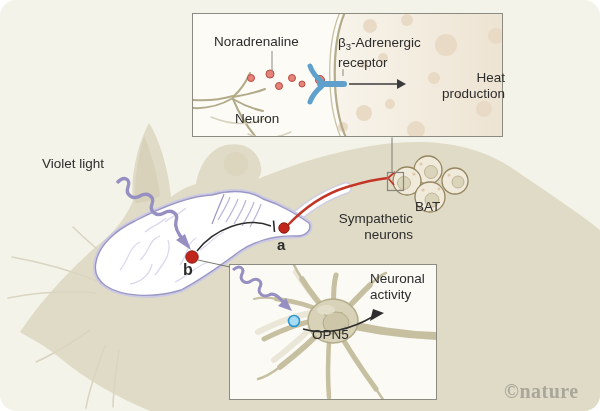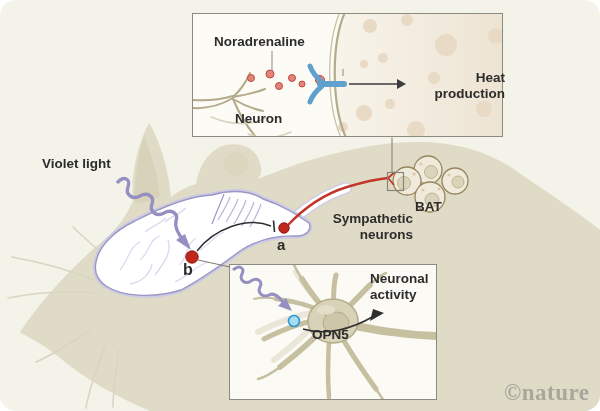--- a/index.html
+++ b/index.html
@@ -1,28 +1,28 @@
 <!DOCTYPE html>
 <html><head>
 <meta charset="utf-8">
 <style>
   html,body{margin:0;padding:0;background:#ffffff;}
   .canvas{position:relative;width:600px;height:411px;background:#f4f3e9;border-radius:16px;overflow:hidden;
           font-family:"Liberation Sans",sans-serif;color:#2c2c2c;}
   svg{display:block;}
   .layer{position:absolute;left:0;top:0;}
-  .lbl{position:absolute;font-size:13.5px;line-height:15.5px;color:#2c2c2c;z-index:6;font-weight:bold;}
+  .lbl{position:absolute;font-size:13.5px;line-height:15.5px;color:#2c2c2c;z-index:6;}
   .bold-pt{font-weight:bold;font-size:15px;z-index:6;}
   .inset{position:absolute;border:1px solid #8b8b82;box-sizing:border-box;z-index:3;}
   #inset-top{left:192px;top:13px;width:311px;height:124px;background:#fcfbf6;}
   #inset-bottom{left:229px;top:264px;width:208px;height:136px;background:#fbfaf5;}
   .inset .lbl{z-index:4;}
   .subscript{font-size:9.5px;vertical-align:-3px;}
   #credit{position:absolute;left:504px;top:380px;font-family:"Liberation Serif",serif;font-weight:bold;
-          font-size:23px;color:#a9a79b;z-index:6;letter-spacing:0.5px;}
+          font-size:20px;color:#a9a79b;z-index:6;letter-spacing:0.5px;}
   .wrap-lbl{white-space:normal;}
 </style>
 </head>
 <body>
 
 <div class="canvas">
 
   <svg class="layer" width="600" height="411" viewBox="0 0 600 411" style="z-index:1">
 
     <path fill="#e0dbc6" d="M 20,332
@@ -158,20 +158,21 @@
       <g stroke="#8a8a80" stroke-width="1">
         <path d="M 79,37 L 79,57"></path>
         <path d="M 150,55 L 150,62"></path>
       </g>
       <g>
         <path d="M 156,70 L 204,70" stroke="#3b3b3b" stroke-width="1.6"></path>
         <polygon points="204,65 204,75 213,70" fill="#3b3b3b"></polygon>
       </g>
     </svg>
     <div class="lbl" style="left:21px;top:20px;">Noradrenaline</div>
+    <div class="lbl wrap-lbl" style="left:145px;top:21px;width:102px;"><span>β</span><span class="subscript">3</span><span>-Adrenergic receptor</span></div>
     <div class="lbl wrap-lbl" style="left:220px;top:56px;width:92px;text-align:right;">Heat production</div>
     <div class="lbl" style="left:42px;top:97px;">Neuron</div>
   </div>
 
   <div class="inset" id="inset-bottom">
     <svg width="206" height="134" viewBox="0 0 206 134">
       <g stroke="#eae7d8" stroke-width="6" fill="none" stroke-linecap="round" transform="translate(-6,-7)">
         <path d="M 103,54 C 92,42 82,30 72,14"></path>
         <path d="M 97,60 C 82,76 68,88 50,102"></path>
         <path d="M 95,54 C 74,56 54,64 34,74"></path>

